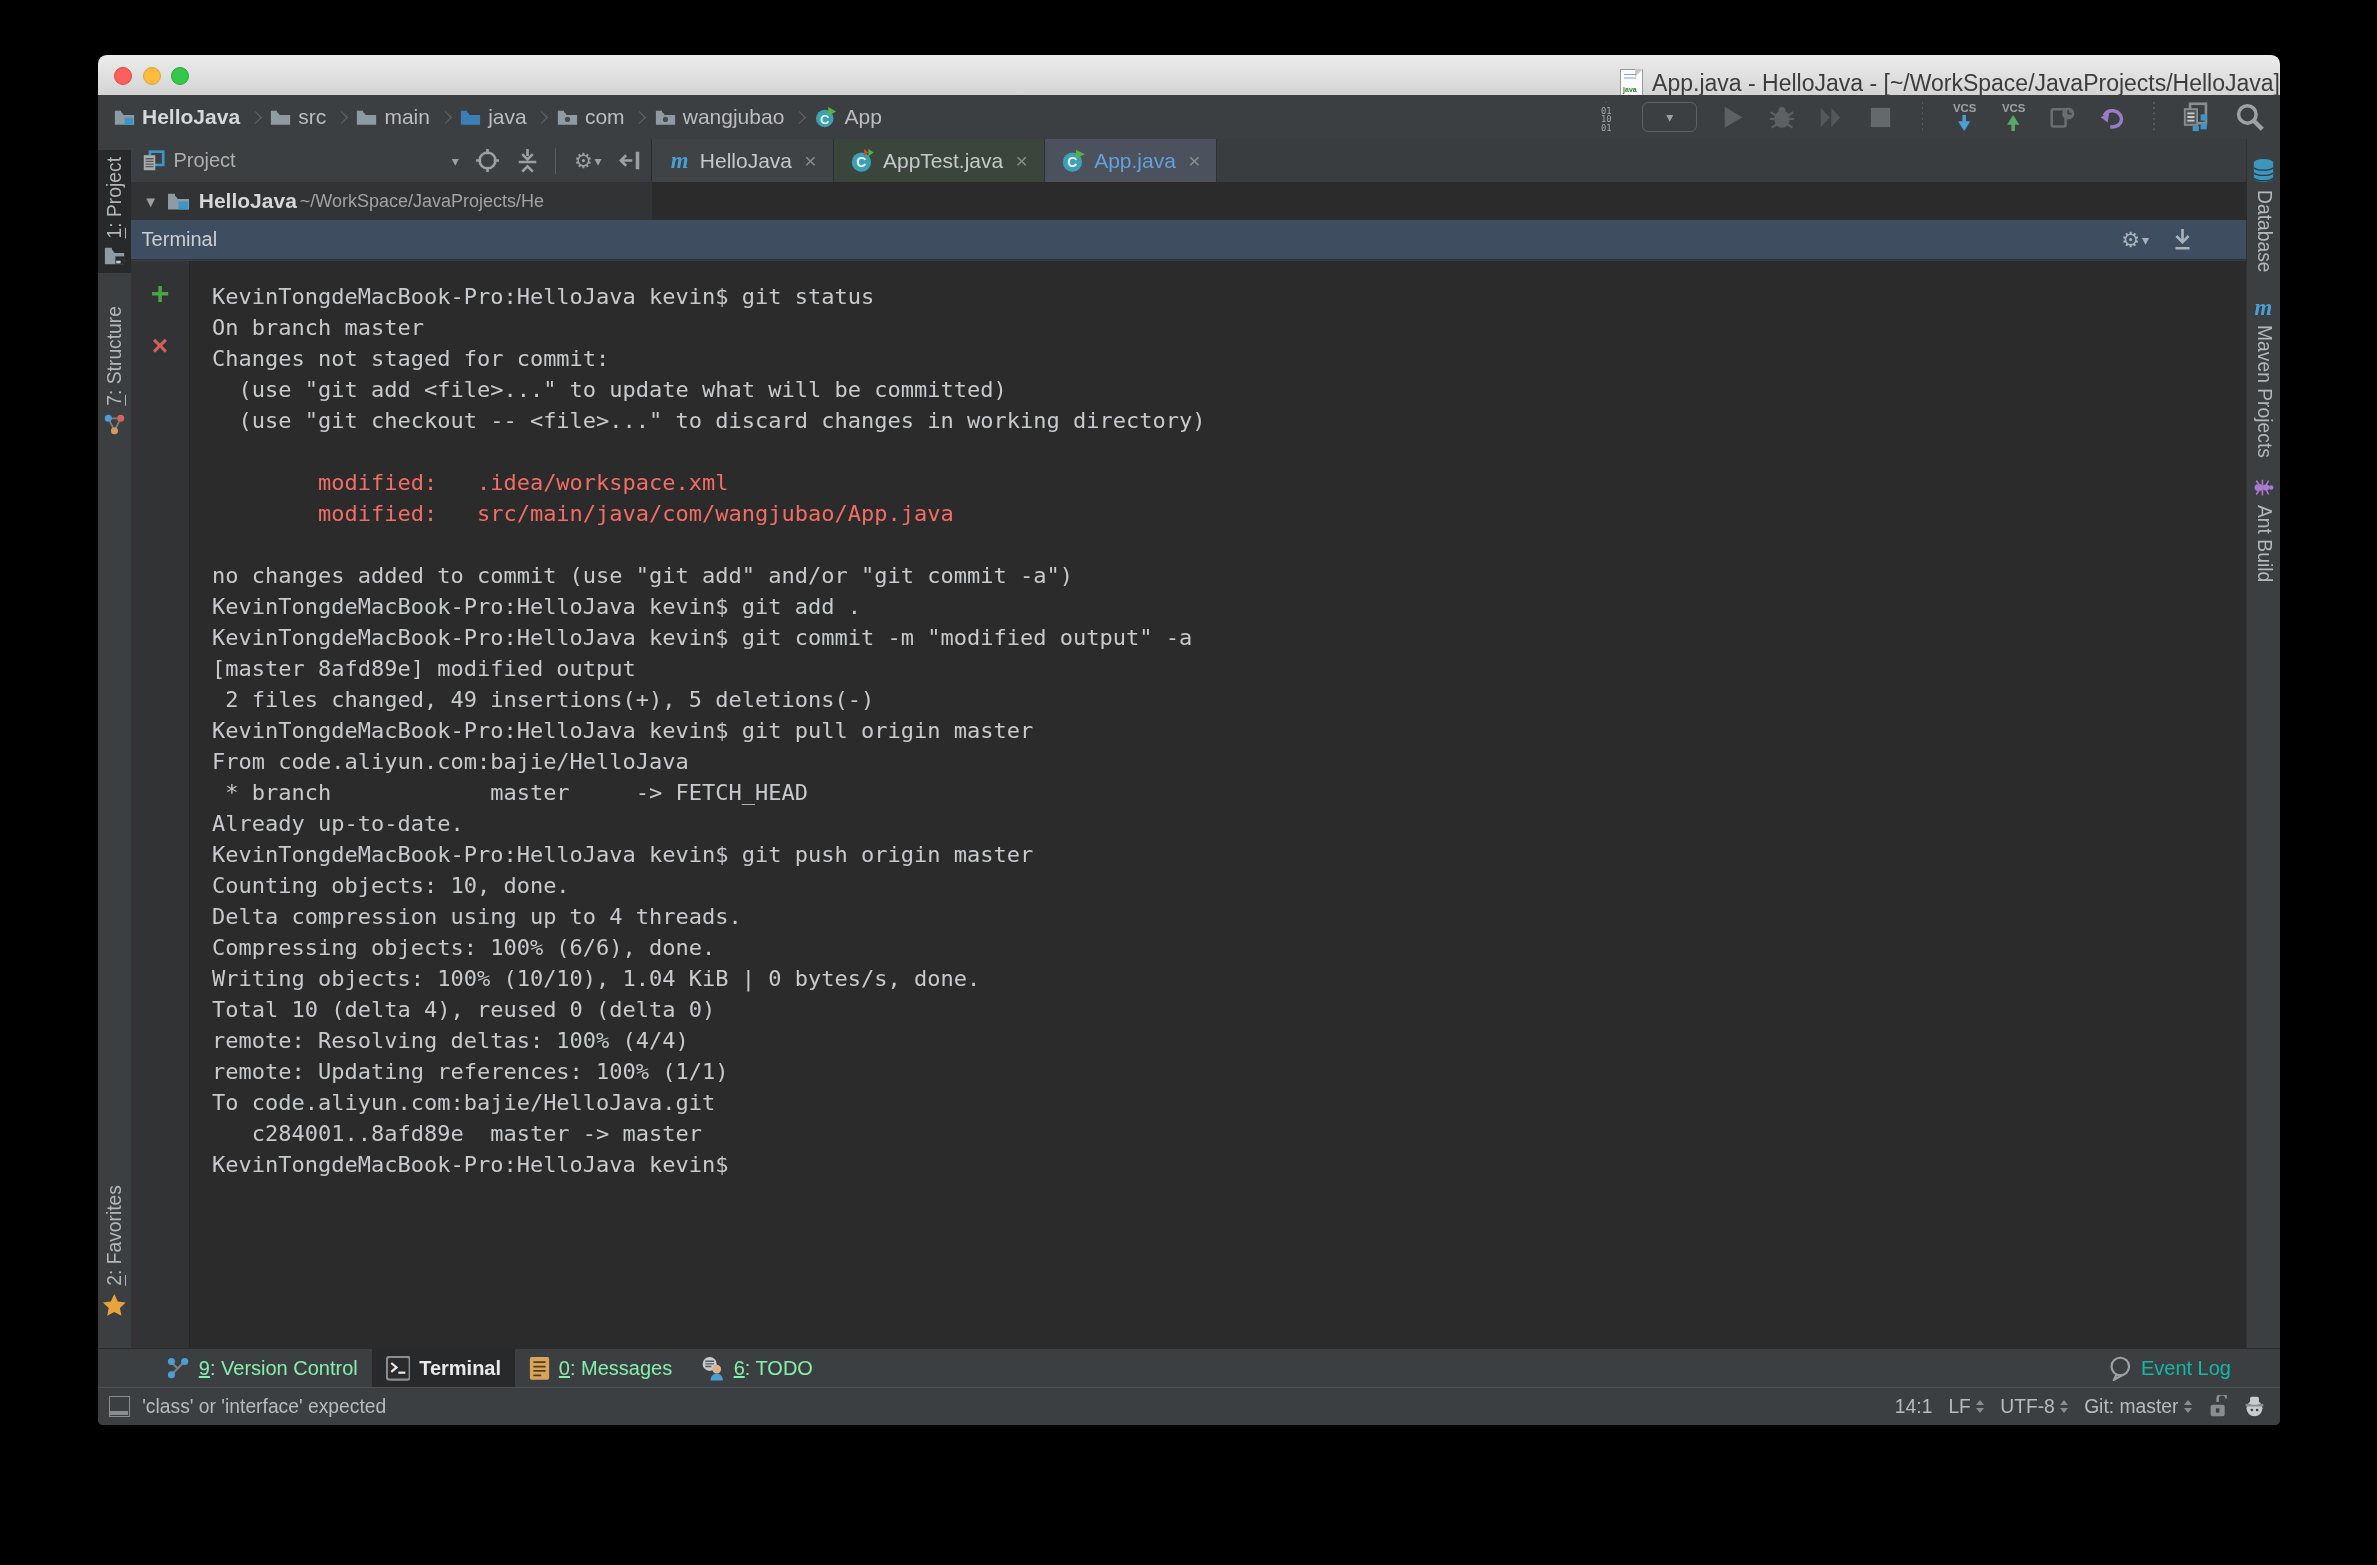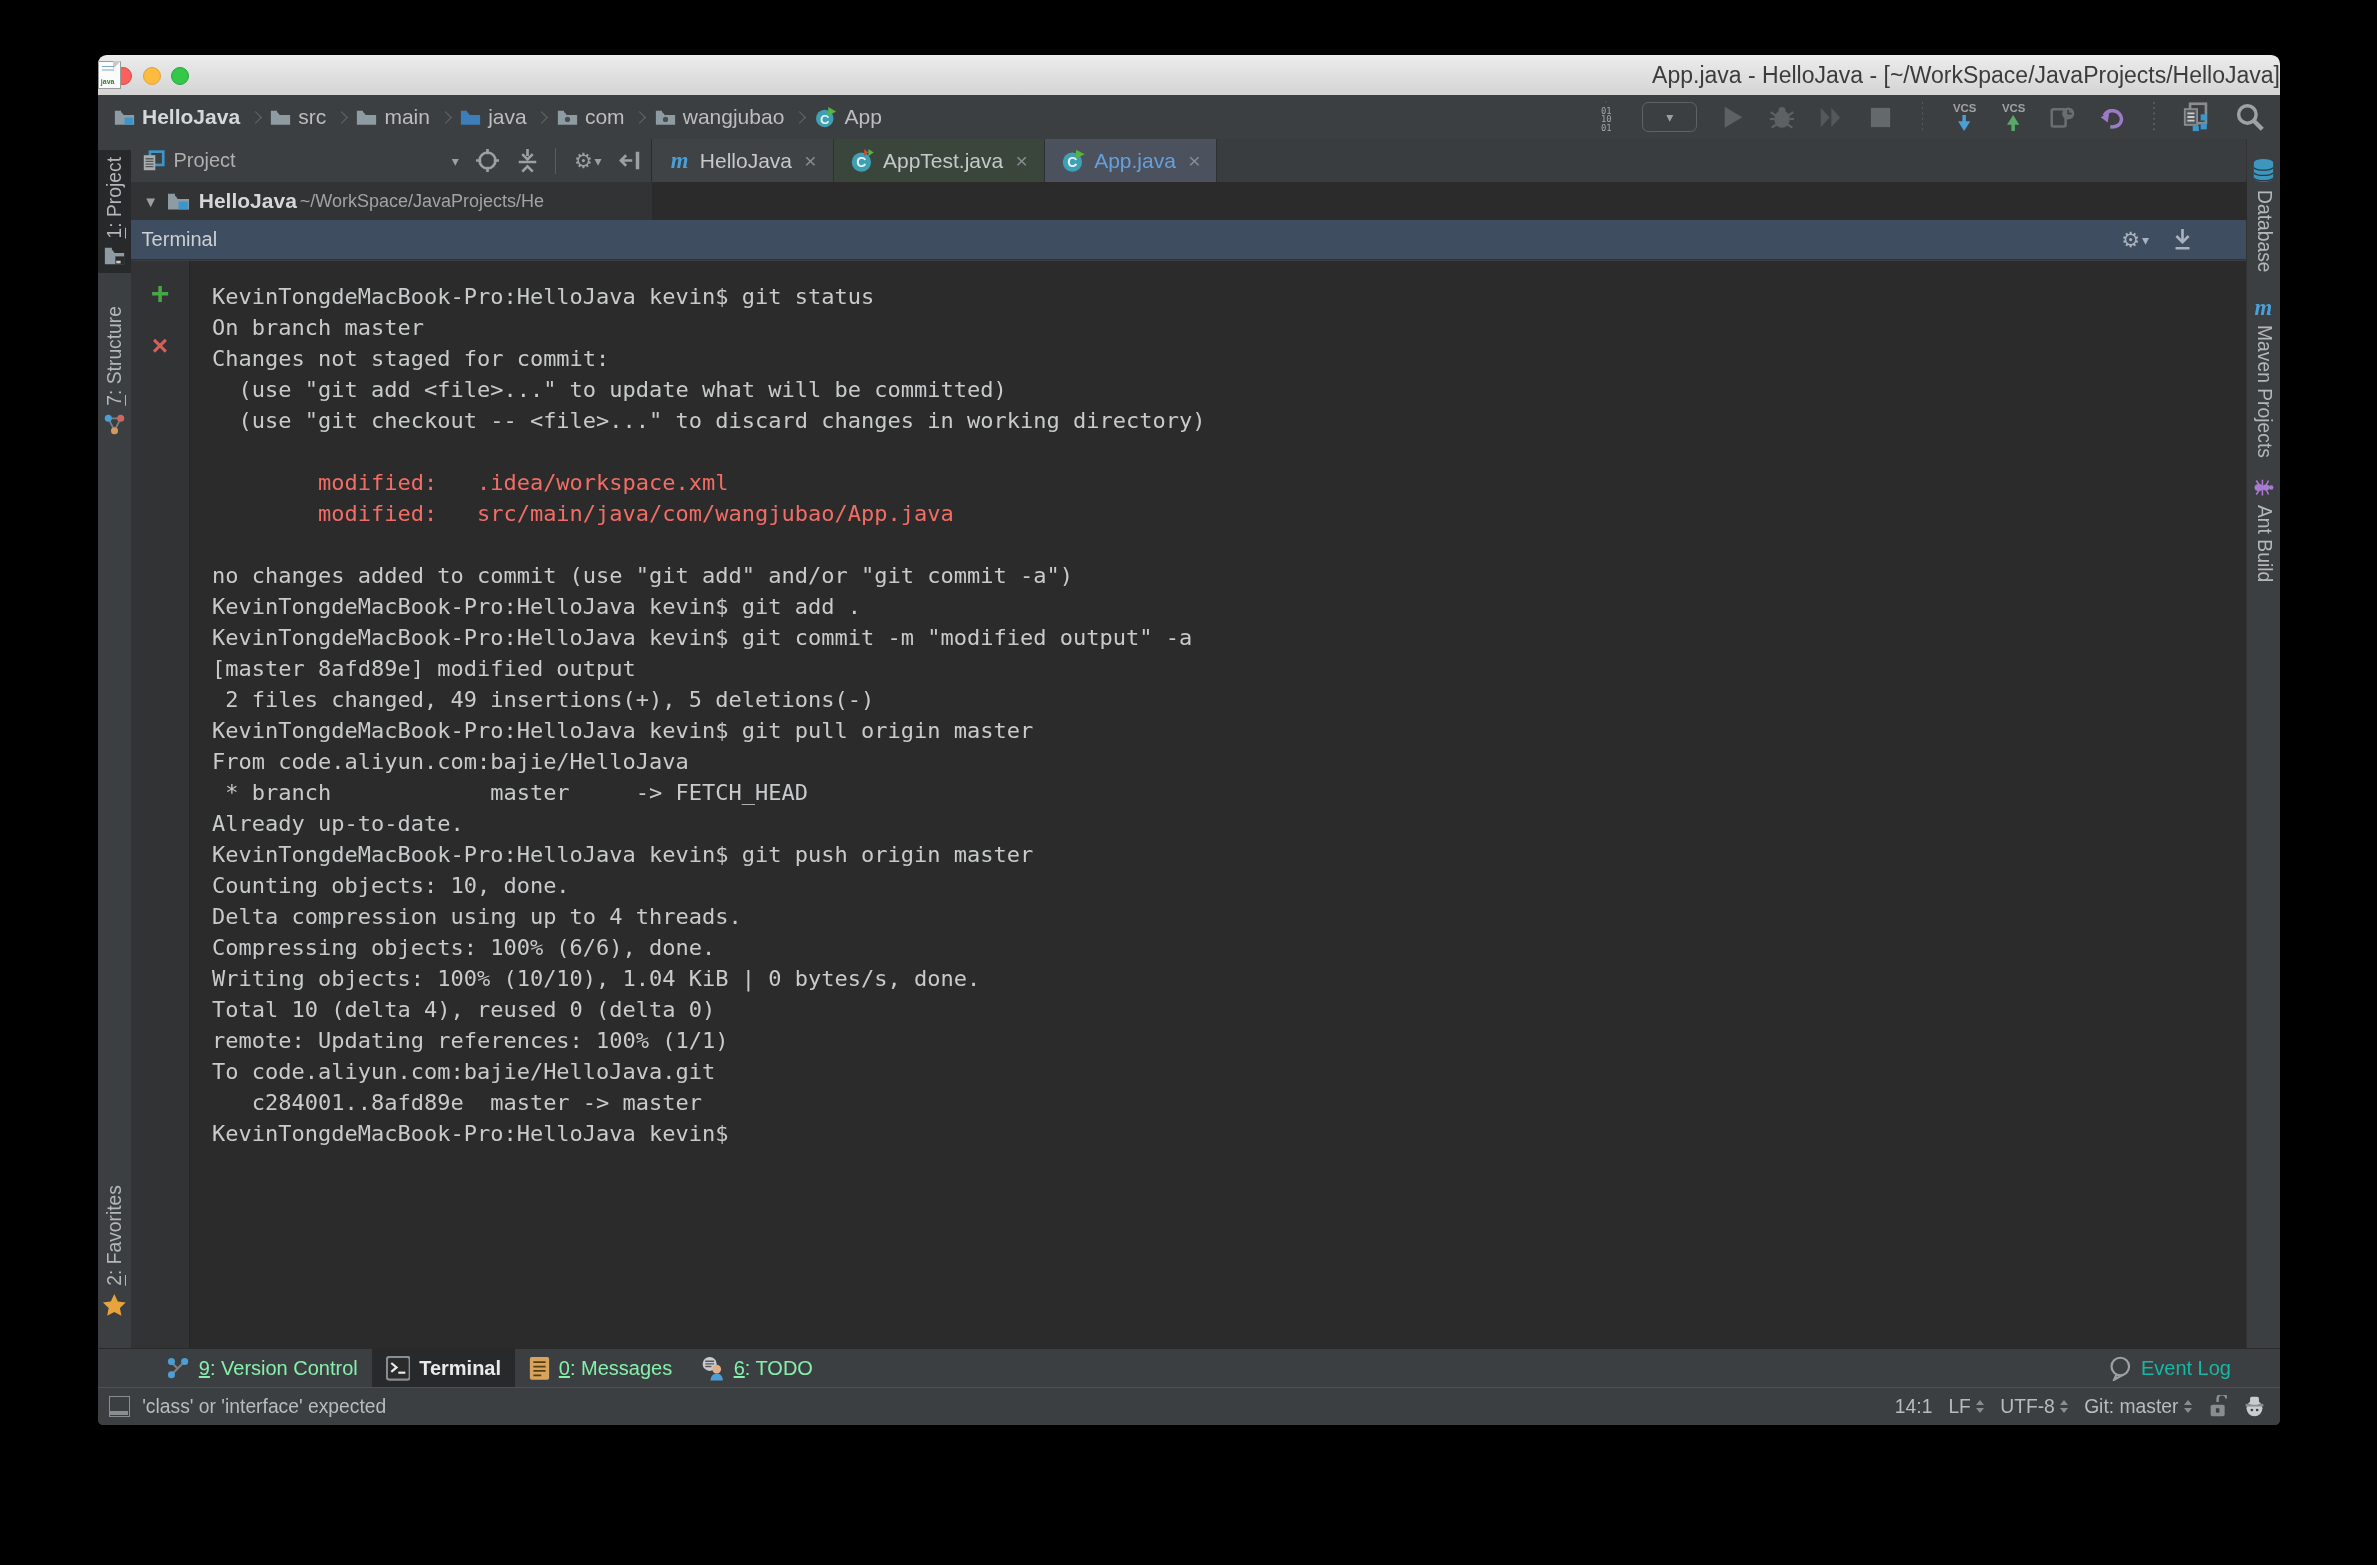--- a/index.html
+++ b/index.html
@@ -9,22 +9,22 @@
           background:#3C3F41;border-radius:8.8px 8.8px 5.3px 5.3px;overflow:hidden;}
 
   
   .titlebar{position:absolute;left:0;top:0;width:100%;height:40px;
             background:linear-gradient(#ECECEC,#D4D4D4);border-bottom:0.9px solid #B4B4B4;}
   .traffic{position:absolute;left:16px;top:12.3px;display:flex;gap:10.6px;}
   .tl{width:16px;height:16px;border-radius:50%;}
   .tl.red{background:#FC605C;border:0.9px solid #DD4743;}
   .tl.yel{background:#FDBC40;border:0.9px solid #DEA53A;}
   .tl.grn{background:#34C749;border:0.9px solid #24A838;}
-  .title-wrap{position:absolute;left:0;top:0;width:100%;height:40px;display:flex;
-              align-items:center;justify-content:space-between;gap:8.8px;}
+  .title-wrap{position:absolute;left:0;top:8px;width:100%;height:40px;display:flex;
+              align-items:center;justify-content:flex-end;gap:8.8px;}
   .title-txt{font-size:23px;color:#3C3C3C;}
   .doc-icon{width:21px;height:26px;background:#FBFBFB;border:0.9px solid #9A9A9A;position:relative;}
   .doc-icon:before{content:"";position:absolute;right:-0.9px;top:-0.9px;border:4.4px solid;
                    border-color:#C9C9C9 transparent transparent #C9C9C9;}
   .doc-icon i{position:absolute;left:2.6px;top:3.5px;width:12.3px;height:1.8px;background:#7FA8C9;box-shadow:0 3.5px 0 #7FA8C9;}
   .doc-icon b{position:absolute;left:1.8px;bottom:2.6px;font-size:7px;color:#2E7D32;font-style:normal;}
 
   
   .navbar{position:absolute;left:0;top:40px;width:100%;height:44px;background:#3C3F41;
           border-bottom:0.9px solid #2B2B2B;display:flex;align-items:center;}
@@ -448,20 +448,21 @@
       <div class="tline">KevinTongdeMacBook-Pro:HelloJava kevin$ git pull origin master</div>
       <div class="tline">From code.aliyun.com:bajie/HelloJava</div>
       <div class="tline"> * branch            master     -&gt; FETCH_HEAD</div>
       <div class="tline">Already up-to-date.</div>
       <div class="tline">KevinTongdeMacBook-Pro:HelloJava kevin$ git push origin master</div>
       <div class="tline">Counting objects: 10, done.</div>
       <div class="tline">Delta compression using up to 4 threads.</div>
       <div class="tline">Compressing objects: 100% (6/6), done.</div>
       <div class="tline">Writing objects: 100% (10/10), 1.04 KiB | 0 bytes/s, done.</div>
       <div class="tline">Total 10 (delta 4), reused 0 (delta 0)</div>
+      <div class="tline">remote: Resolving deltas: 100% (4/4)</div>
       <div class="tline">remote: Updating references: 100% (1/1)</div>
       <div class="tline">To code.aliyun.com:bajie/HelloJava.git</div>
       <div class="tline">   c284001..8afd89e  master -&gt; master</div>
       <div class="tline">KevinTongdeMacBook-Pro:HelloJava kevin$</div>
     </div>
   </div>
 
   <div class="bottombar">
     <div class="bb-item">
       <svg width="23" height="23" viewBox="0 0 26 26">

